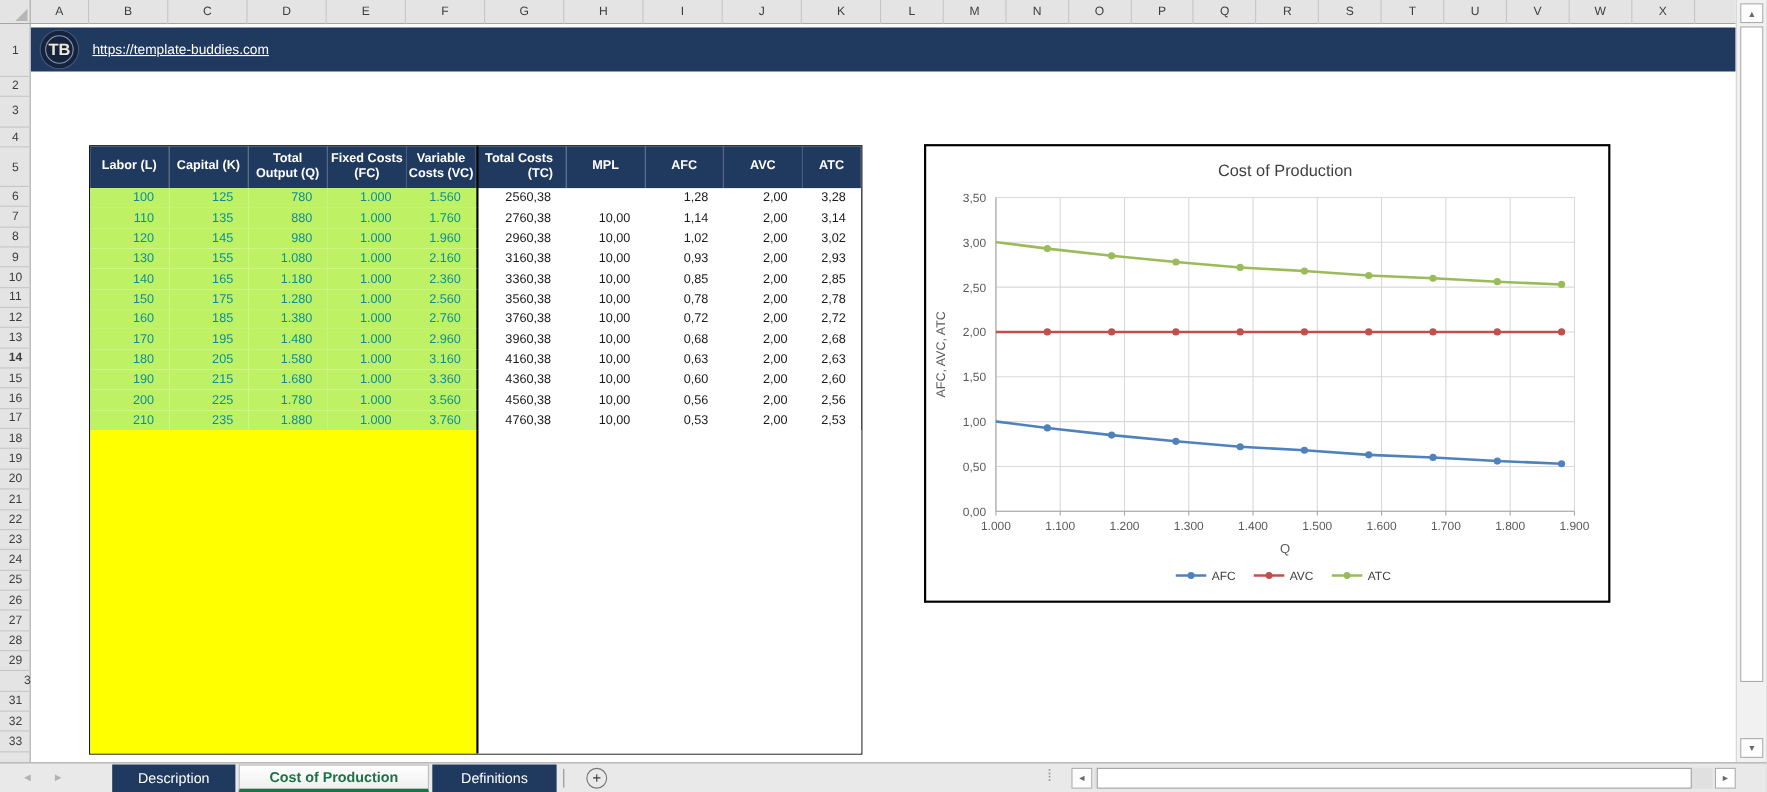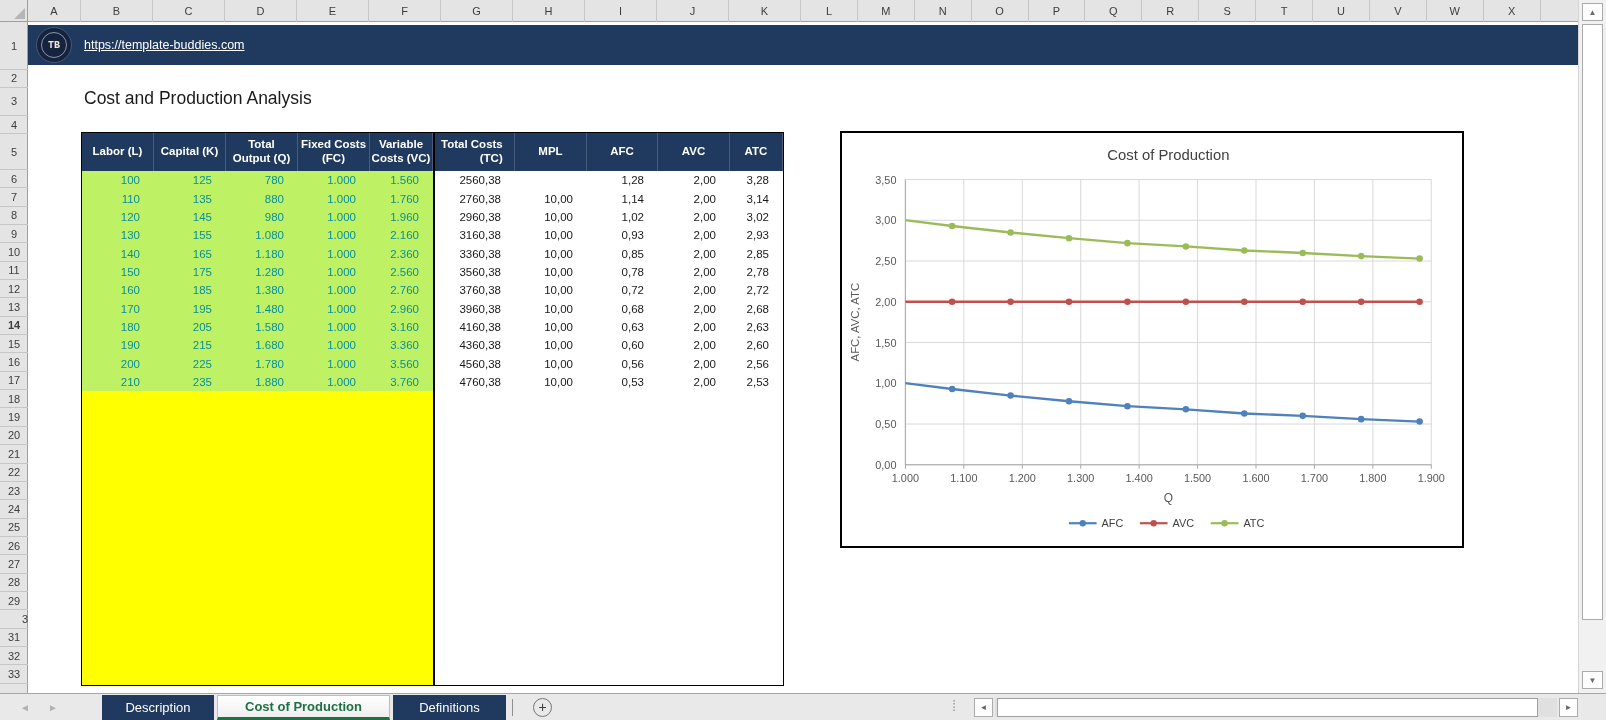--- a/index.html
+++ b/index.html
@@ -23,21 +23,21 @@
 
   .sheet{position:absolute;left:28px;top:22px;width:1550px;height:671px;background:#fff;overflow:hidden;}
 
   
   .banner{position:absolute;left:0;top:3px;width:1550px;height:40px;background:#20395E;
           display:flex;align-items:center;}
   .logo{position:absolute;left:8px;top:2px;width:36px;height:36px;border-radius:50%;
         background:#15243C;border:1px solid #46587A;display:flex;align-items:center;justify-content:center;}
   .logo-inner{width:26px;height:26px;border-radius:50%;border:1px solid #8C96AC;color:#EDE8DA;
         display:flex;align-items:center;justify-content:center;
-        font-family:Liberation Mono, monospace;font-size:10px;font-weight:bold;letter-spacing:0;}
+        font-family:Liberation Sans, sans-serif;font-size:15px;font-weight:bold;letter-spacing:0;}
   .url{margin-left:56px;color:#FFFFFF;font-size:12.5px;text-decoration:underline;cursor:pointer;}
 
   .page-title{position:absolute;left:56px;top:66px;font-size:17.5px;color:#1a1a1a;}
 
   
   .tbl{position:absolute;left:53px;top:110px;width:703px;height:554px;border:1px solid #000;
        display:grid;grid-template-columns:72px 72px 72px 72px 63px 82px 72px 71px 72px 53px;
        grid-template-rows:38px repeat(12,18.35px) 1fr;font-size:11.5px;}
   .th{background:#20395E;color:#fff;font-weight:bold;display:flex;align-items:center;justify-content:center;
       text-align:center;white-space:pre-line;line-height:1.2;border-right:1px solid rgba(255,255,255,0.18);}
@@ -148,21 +148,20 @@
 
   <div class="sheet">
 
     <div class="banner">
       <div class="logo">
         <div class="logo-inner">TB</div>
       </div>
       <a class="url">https://template-buddies.com</a>
     </div>
 
-    <div class="page-title">Cost and Production Analysis</div>
 
     <div class="tbl">
         <div class="th">Labor (L)</div>
         <div class="th">Capital (K)</div>
         <div class="th">Total
 Output (Q)</div>
         <div class="th">Fixed Costs
 (FC)</div>
         <div class="th">Variable
 Costs (VC)</div>

